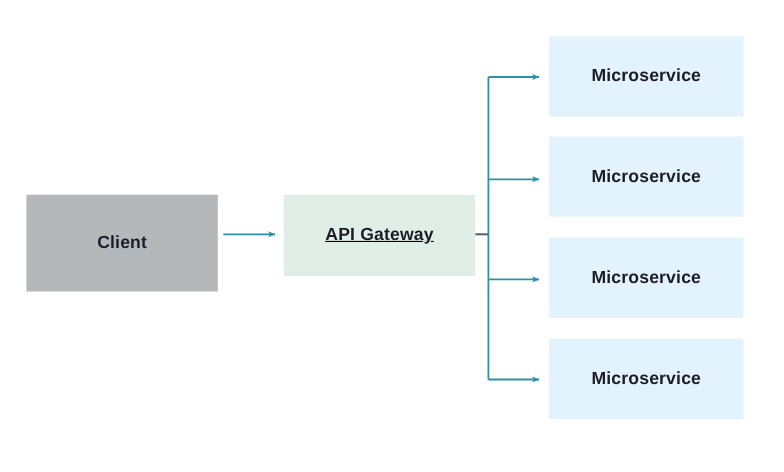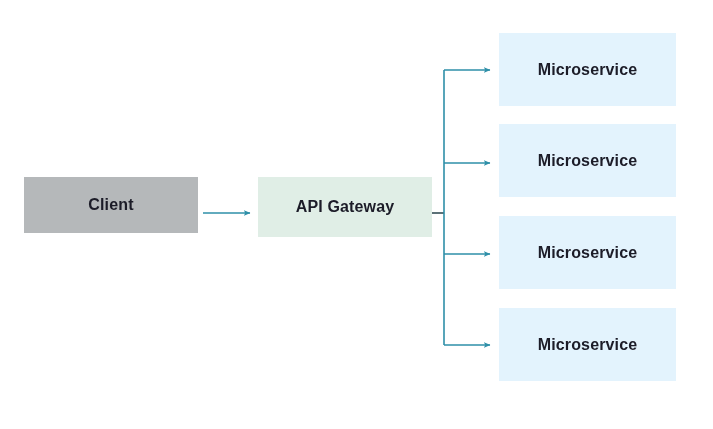--- a/index.html
+++ b/index.html
@@ -28,30 +28,31 @@
     font-size: 16px;
     letter-spacing: 0.15px;
     color: #1c1c28;
     line-height: 1.2;
     white-space: nowrap;
   }
   .node-client {
     left: 24px;
     top: 177px;
     width: 174px;
-    height: 56px;
+    height: 88px;
     background: #b5b8ba;
     justify-content: center;
   }
   .node-gateway {
     left: 258px;
     top: 177px;
     width: 174px;
-    height: 60px;
+    height: 74px;
     background: #e0eee6;
+    text-decoration: underline;
   }
   .node-service {
     left: 499px;
     width: 177px;
     height: 73px;
     background: #e3f3fd;
   }
   .svc-0 { top: 33px; }
   .svc-1 { top: 124px; }
   .svc-2 { top: 216px; }

